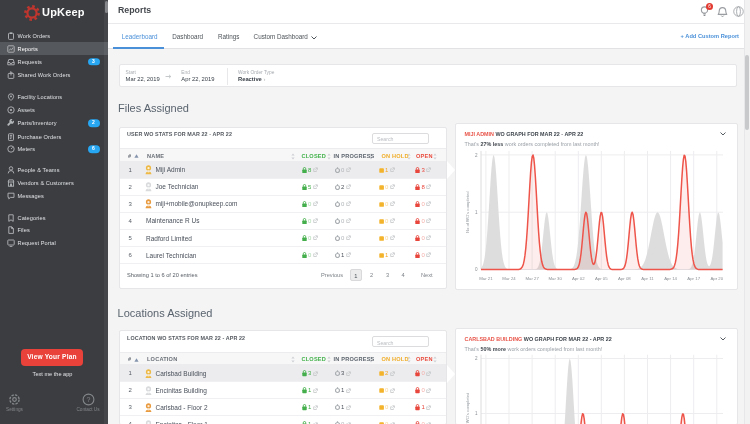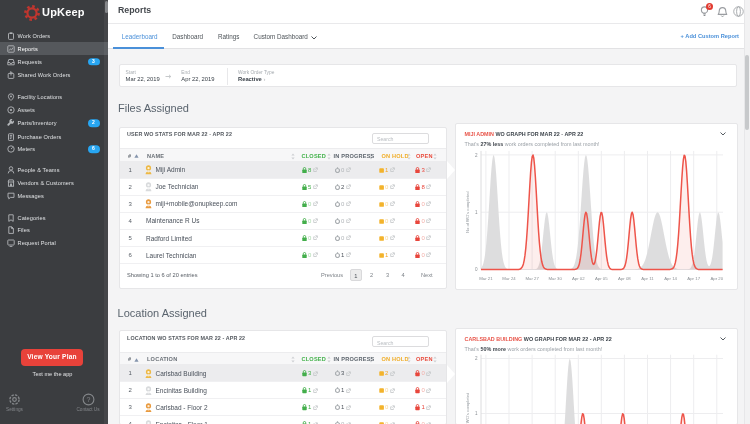--- a/index.html
+++ b/index.html
@@ -690,21 +690,21 @@
           <text x="99.2" y="155.5" font-size="4.3" fill="#8a8f94" text-anchor="middle" font-family="Liberation Sans, sans-serif">Mar 30</text>
           <text x="122.3" y="155.5" font-size="4.3" fill="#8a8f94" text-anchor="middle" font-family="Liberation Sans, sans-serif">Apr 02</text>
           <text x="145.3" y="155.5" font-size="4.3" fill="#8a8f94" text-anchor="middle" font-family="Liberation Sans, sans-serif">Apr 05</text>
           <text x="168.4" y="155.5" font-size="4.3" fill="#8a8f94" text-anchor="middle" font-family="Liberation Sans, sans-serif">Apr 08</text>
           <text x="191.5" y="155.5" font-size="4.3" fill="#8a8f94" text-anchor="middle" font-family="Liberation Sans, sans-serif">Apr 11</text>
           <text x="214.6" y="155.5" font-size="4.3" fill="#8a8f94" text-anchor="middle" font-family="Liberation Sans, sans-serif">Apr 14</text>
           <text x="237.7" y="155.5" font-size="4.3" fill="#8a8f94" text-anchor="middle" font-family="Liberation Sans, sans-serif">Apr 17</text>
           <text x="260.8" y="155.5" font-size="4.3" fill="#8a8f94" text-anchor="middle" font-family="Liberation Sans, sans-serif">Apr 20</text>
         </svg>
     </div>
-    <span class="h2" style="left:9.6px;top:307px">Location Assigned</span>
+    <span class="h2" style="left:9.6px;top:307px">Locations Assigned</span>
     <div class="card" id="lcard">
       <span class="ctitle">LOCATION WO STATS FOR MAR 22 - APR 22</span>
       <div class="search">
           <span>Search</span>
         </div>
       <div class="thead">
           <span class="th" style="left:8.5px;color:#6a7077">#</span>
           <svg width="5" height="4" viewBox="0 0 5 4" style="position:absolute;left:14.5px;top:5px">
             <path d="M2.5,0.3 L4.6,3.7 H0.4 Z" fill="#8494ad"></path>
           </svg>

